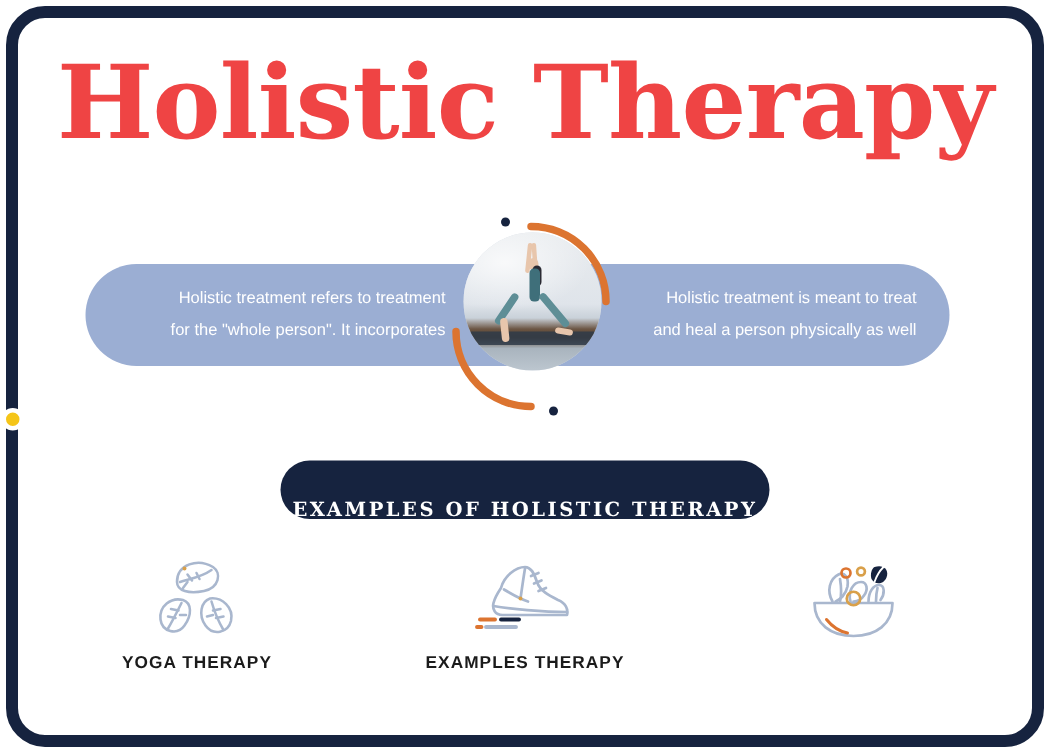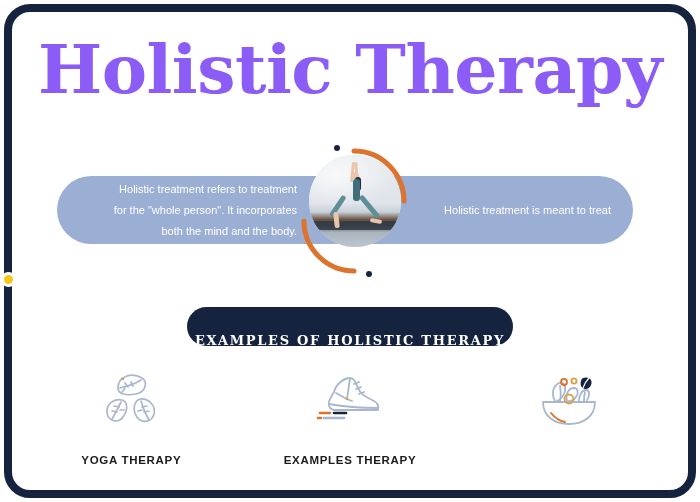--- a/index.html
+++ b/index.html
@@ -57,21 +57,21 @@
     position: absolute;
     left: 0;
     top: 30px;
     width: 700px;
     text-align: center;
     font-family: "DejaVu Serif", serif;
     font-weight: bold;
     font-size: 68px;
     line-height: 78px;
     letter-spacing: -0.5px;
-    color: #8b5cf6;
+    color: #ef4444;
     white-space: nowrap;
   }
 
   
   .pill {
     position: absolute;
     top: 176px;
     height: 68px;
     background: #9BAED3;
     color: #ffffff;
@@ -181,21 +181,21 @@
     display: flex;
   }
   .cell {
     flex: 1 1 0;
     display: flex;
     flex-direction: column;
     align-items: center;
   }
   .cell .glyph { height: 72px; display: flex; align-items: center; justify-content: center; }
   .cell .cap {
-    margin-top: 20px;
+    margin-top: 2px;
     font-size: 11.5px;
     font-weight: bold;
     letter-spacing: 0.7px;
     color: #1B1B1B;
     white-space: nowrap;
   }
 </style>
 </head>
 <body>
 
@@ -203,25 +203,25 @@
 
   <div class="frame-inner"></div>
   <div class="frame"></div>
   <div class="edge-dot"></div>
 
   <div class="title">Holistic Therapy</div>
 
   <div class="pill pill-left">
     <span>Holistic treatment refers to treatment</span>
     <span>for the "whole person". It incorporates</span>
-    <span>both the mind and the body.</span>
   </div>
 
   <div class="pill pill-right">
     <span>Holistic treatment is meant to treat</span>
+    <span>and heal a person physically as well</span>
   </div>
 
   <div class="photo-wrap">
     <div class="photo">
       <div class="room"></div>
       <div class="wallshade"></div>
       <div class="mat"></div>
       <div class="fig">
         <i class="armL"></i>
           <i class="armR"></i>

